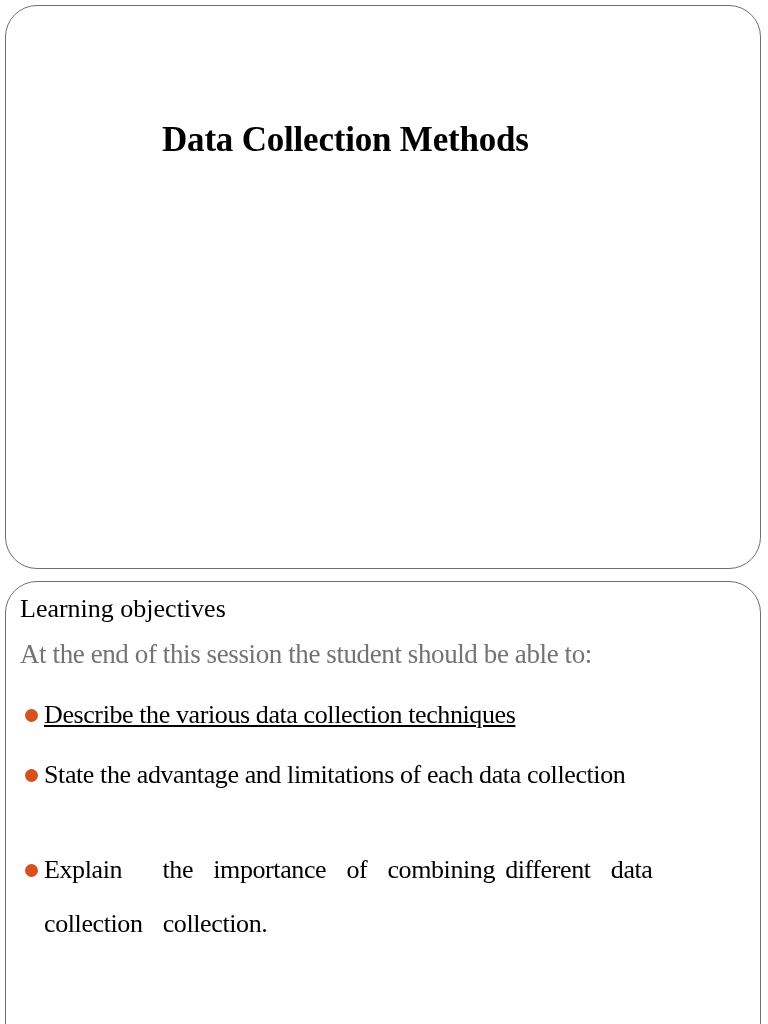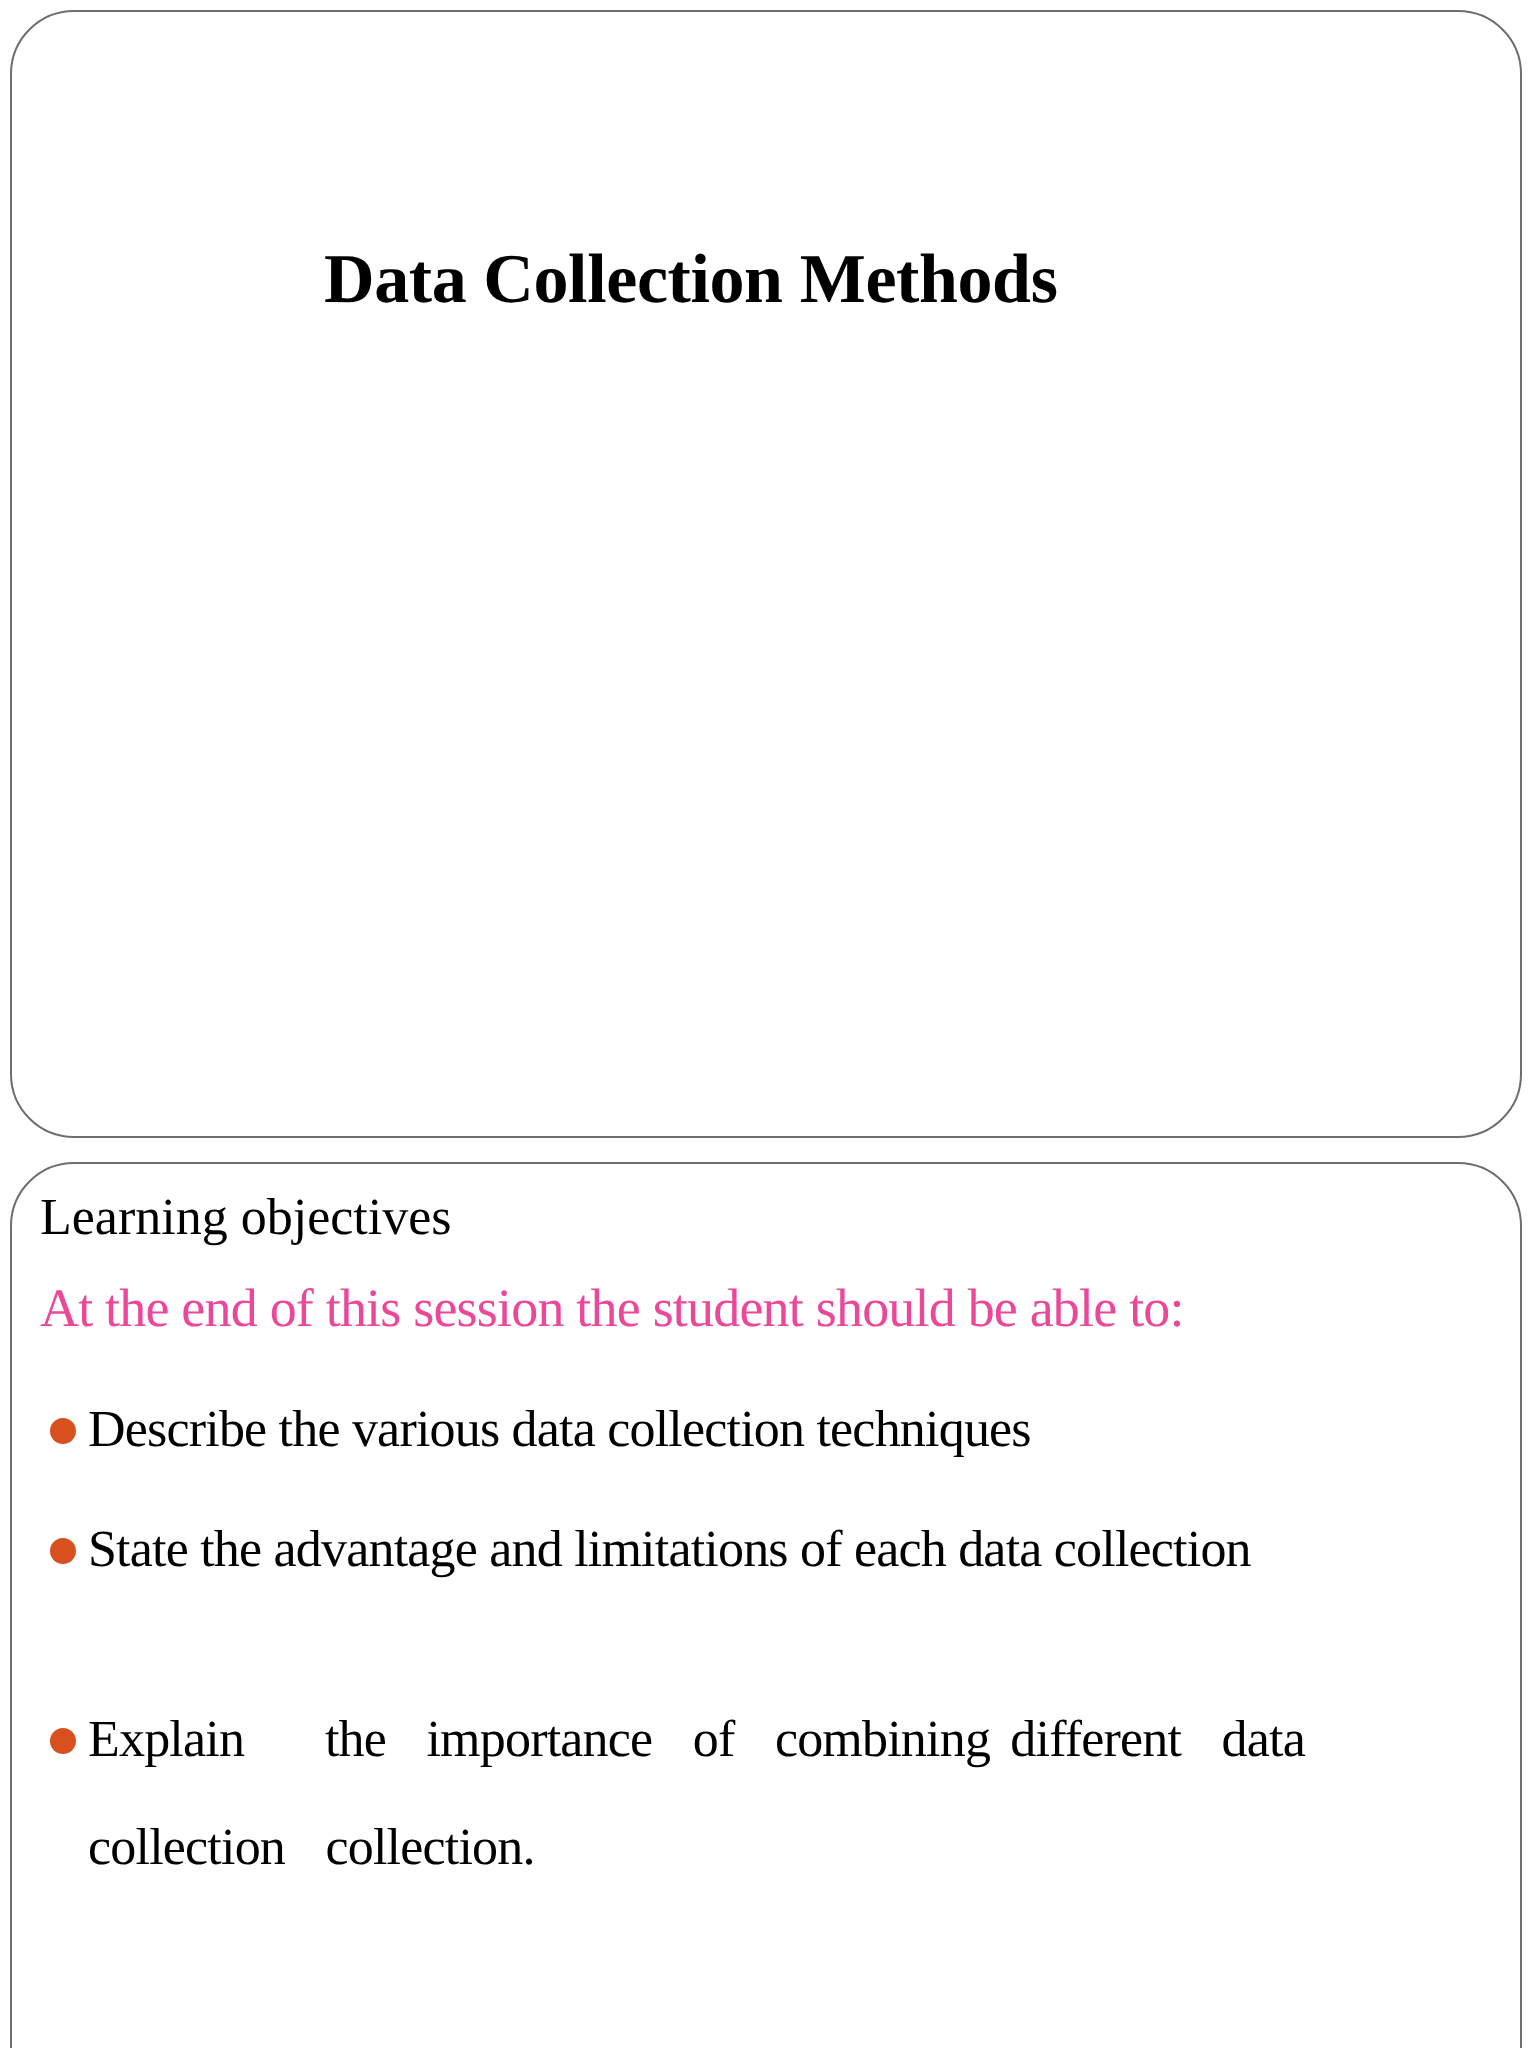--- a/index.html
+++ b/index.html
@@ -86,40 +86,40 @@
     }
     .bullet-text {
       display: block;
       margin-left: 22px;
       font-size: 26px;
       letter-spacing: -0.4px;
       white-space: nowrap;
     }
     .b1 { top: 115px; }
     .b1 .bullet-dot { top: 12px; }
-    .b1 .bullet-text { line-height: 36px; }
+    .b1 .bullet-text { line-height: 36px; text-decoration: underline; }
 
     .b2 { top: 175px; }
     .b2 .bullet-dot { top: 12px; }
     .b2 .bullet-text { line-height: 35px; }
 
     .b3 { top: 270px; }
     .b3 .bullet-dot { top: 12px; }
     .b3 .bullet-text { line-height: 54px; margin-top: -9px; word-spacing: 4px; }
   </style>
 </head>
 <body>
 
 <div class="slide slide-1" style="border-color: rgb(110, 110, 110); padding-left: 21px;">
   <h1 class="title">Data Collection Methods</h1>
 </div>
 
 <div class="slide slide-2" style="border-color: rgb(110, 110, 110);">
   <h2 class="obj-heading">Learning objectives</h2>
-  <p class="intro" style="color: #ec4899;">At the end of this session the student should be able to:</p>
+  <p class="intro" style="color: #737373;">At the end of this session the student should be able to:</p>
 
   <ul class="bullets">
     <li class="bullet-item b1">
       <span class="bullet-dot" style="background: rgb(216, 80, 30);"></span>
       <span class="bullet-text">Describe the various data collection techniques</span>
     </li>
     <li class="bullet-item b2">
       <span class="bullet-dot" style="background: rgb(216, 80, 30);"></span>
       <span class="bullet-text">State the advantage and limitations of each data collection</span>
     </li>

